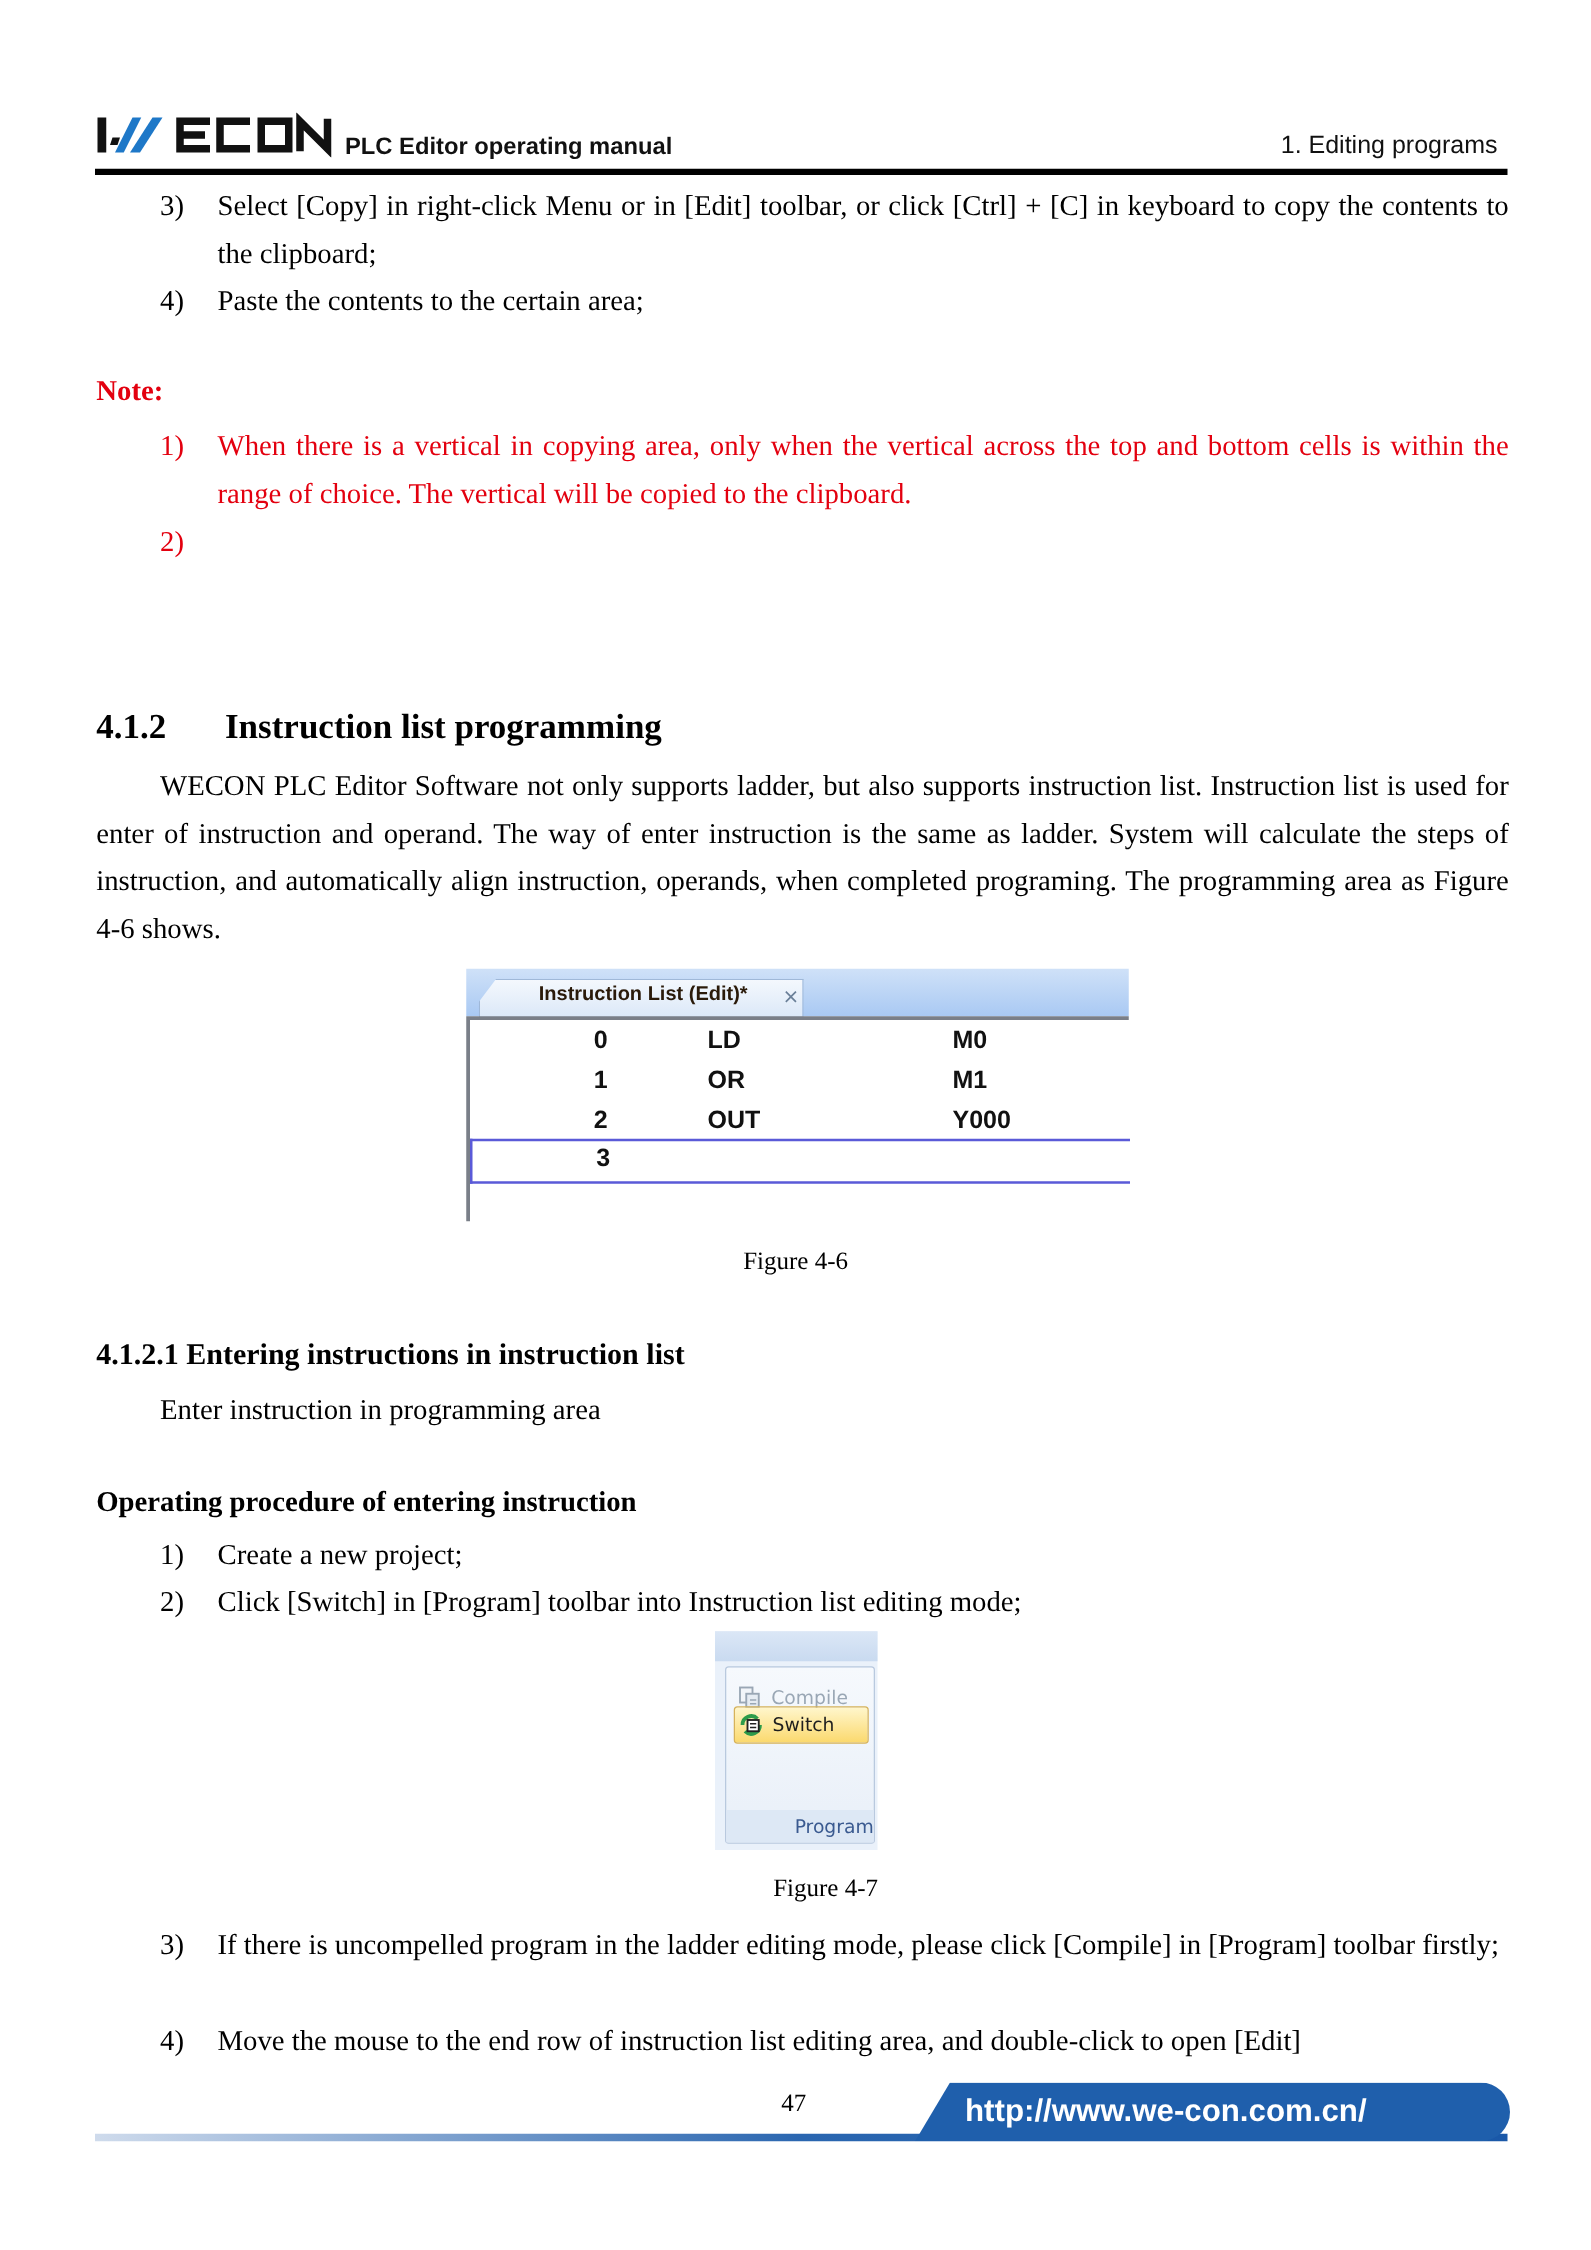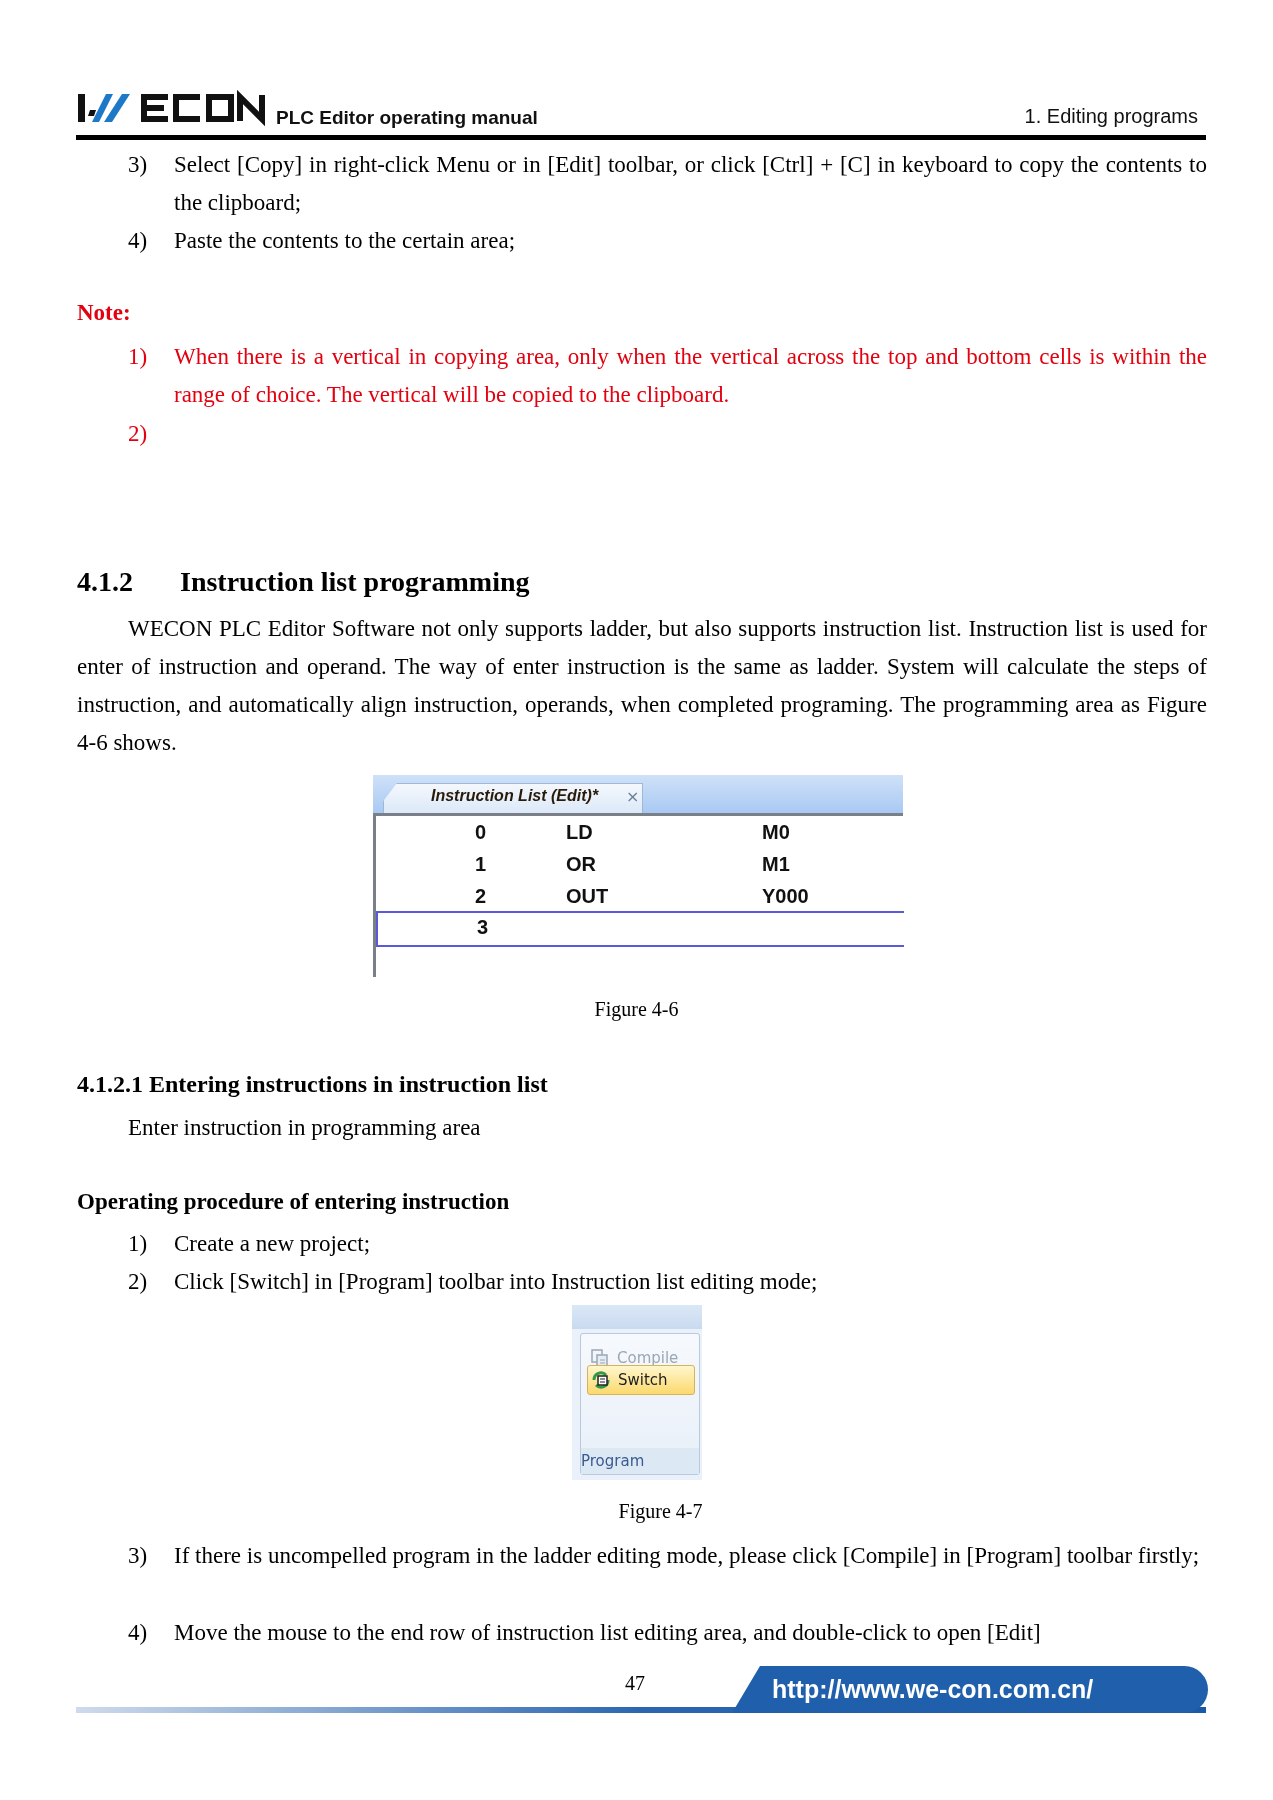--- a/index.html
+++ b/index.html
@@ -34,21 +34,21 @@
   .caption { position: absolute; font-family: "Liberation Serif", serif; font-size: 20px; width: 1273px; text-align: center; left: 0; }
 
   
   .fig46 { position: absolute; left: 373px; top: 775px; width: 530px; height: 202px; background: #fff; }
   .fig46 .tabbar { position: absolute; left: 0; top: 0; width: 530px; height: 38px;
                    background: linear-gradient(#cfe1f8, #a9c9f3); }
   .fig46 .tab { position: absolute; left: 10px; top: 8px; width: 258px; height: 30px;
                 background: linear-gradient(#f4f8fd, #dbe8f8); border: 1px solid #9fb8d8; border-bottom: none;
                 clip-path: polygon(14px 0, 100% 0, 100% 100%, 0 100%, 0 60%); }
   .fig46 .tab-label { position: absolute; left: 58px; top: 12px; font-family: "Liberation Sans", "DejaVu Sans", sans-serif;
-                      font-weight: bold; font-size: 16px; color: #2a1a0a; font-style: italic; }
+                      font-weight: bold; font-size: 16px; color: #2a1a0a; }
   .fig46 .tab-close { position: absolute; left: 253px; top: 12px; font-family: "DejaVu Sans", sans-serif; font-size: 16px; color: #6a7f98; }
   .fig46 .tab-underline { position: absolute; left: 0; top: 38px; width: 530px; height: 3px; background: #7a7f88; }
   .fig46 .editor { position: absolute; left: 0; top: 41px; width: 530px; height: 161px; background: #fff;
                    border-left: 3px solid #7a7f88; }
   .fig46 .row { position: absolute; left: 0; width: 530px; height: 32px; font-family: "Liberation Sans", "DejaVu Sans", sans-serif;
                 font-weight: bold; font-size: 20px; color: #111; }
   .fig46 .row .step { position: absolute; left: 99px; top: 5px; }
   .fig46 .row .instr { position: absolute; left: 190px; top: 5px; text-align: right; }
   .fig46 .row .operand { position: absolute; left: 386px; top: 5px; }
   .fig46 .row.current { border-top: 2px solid #5a5ad8; border-bottom: 2px solid #5a5ad8; border-left: 2px solid #5a5ad8; width: 526px; }
@@ -58,21 +58,21 @@
   .fig47 .topband { position: absolute; left: 0; top: 0; width: 130px; height: 24px; background: linear-gradient(#dbe7f6, #c9daf0); }
   .fig47 .group { position: absolute; left: 8px; top: 28px; width: 118px; height: 140px; border: 1px solid #b9c9de; border-radius: 3px;
                   background: linear-gradient(#f6f9fd, #e8eff8); }
   .fig47 .btn { position: absolute; left: 6px; height: 28px; width: 106px; font-family: "DejaVu Sans", "Liberation Sans", sans-serif;
                 font-size: 15px; }
   .fig47 .btn .icon { position: absolute; left: 3px; top: 4px; width: 20px; height: 20px; }
   .fig47 .btn .label { position: absolute; left: 30px; top: 5px; }
   .fig47 .btn.compile { top: 10px; color: #9aa7b5; }
   .fig47 .btn.switch { top: 31px; color: #1e1e1e; background: linear-gradient(#fff6cc, #fbd96e); border: 1px solid #d6b25a; border-radius: 3px; }
   .fig47 .group-label { position: absolute; left: 0; bottom: 0; width: 118px; height: 26px; background: #dde8f5;
-                        text-align: left; font-family: "DejaVu Sans", "Liberation Sans", sans-serif; font-size: 15px; line-height: 26px; color: #3a5a90; }
+                        text-align: right; font-family: "DejaVu Sans", "Liberation Sans", sans-serif; font-size: 15px; line-height: 26px; color: #3a5a90; }
 
   
   .page-number { position: absolute; left: 625px; top: 1672px; font-size: 20px; }
   .footer-line { position: absolute; left: 76px; top: 1707px; width: 1130px; height: 6px;
                  background: linear-gradient(90deg, #cfdbec 0%, #2a66b0 50%, #1a58a8 100%); }
   .footer-url { position: absolute; left: 732px; top: 1666px; width: 476px; height: 47px; background: #1f5fac;
                 clip-path: polygon(28px 0, 100% 0, 100% 100%, 0 100%); border-radius: 0 24px 24px 0;
                 color: #fff; font-family: "Liberation Sans", "DejaVu Sans", sans-serif; font-weight: bold; font-size: 25px;
                 line-height: 47px; padding-left: 40px; box-sizing: border-box; }
 </style>

